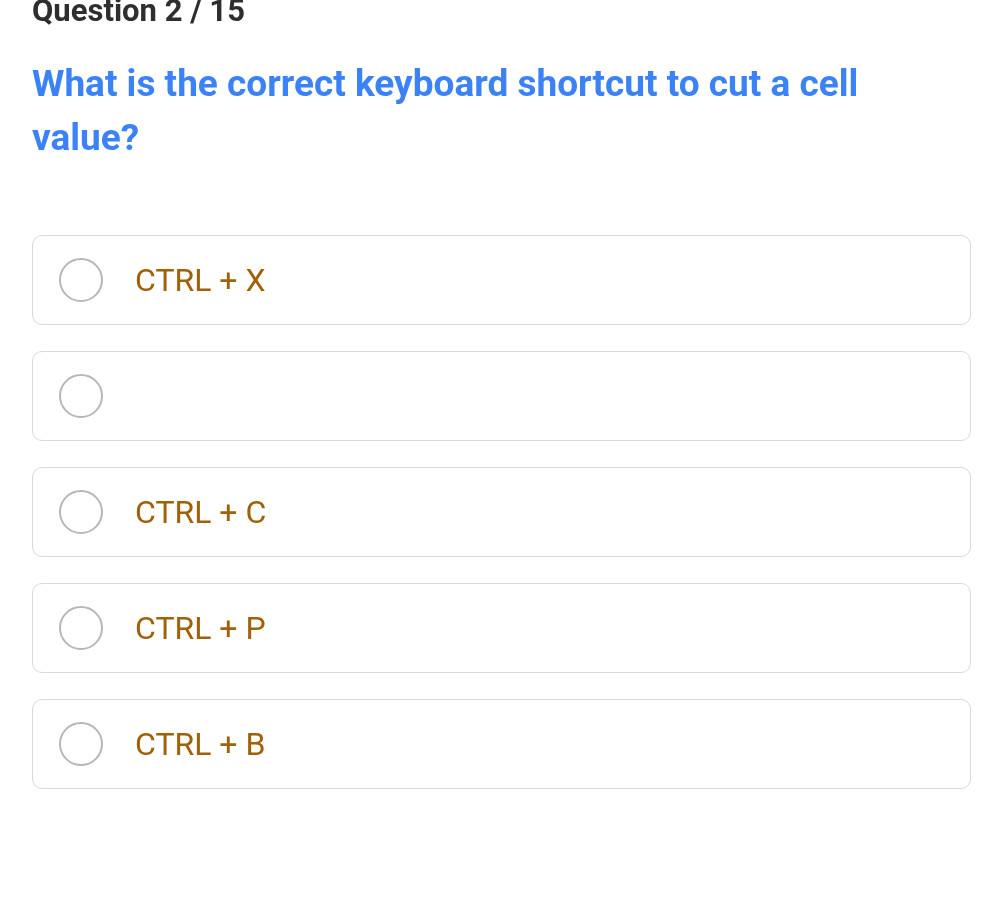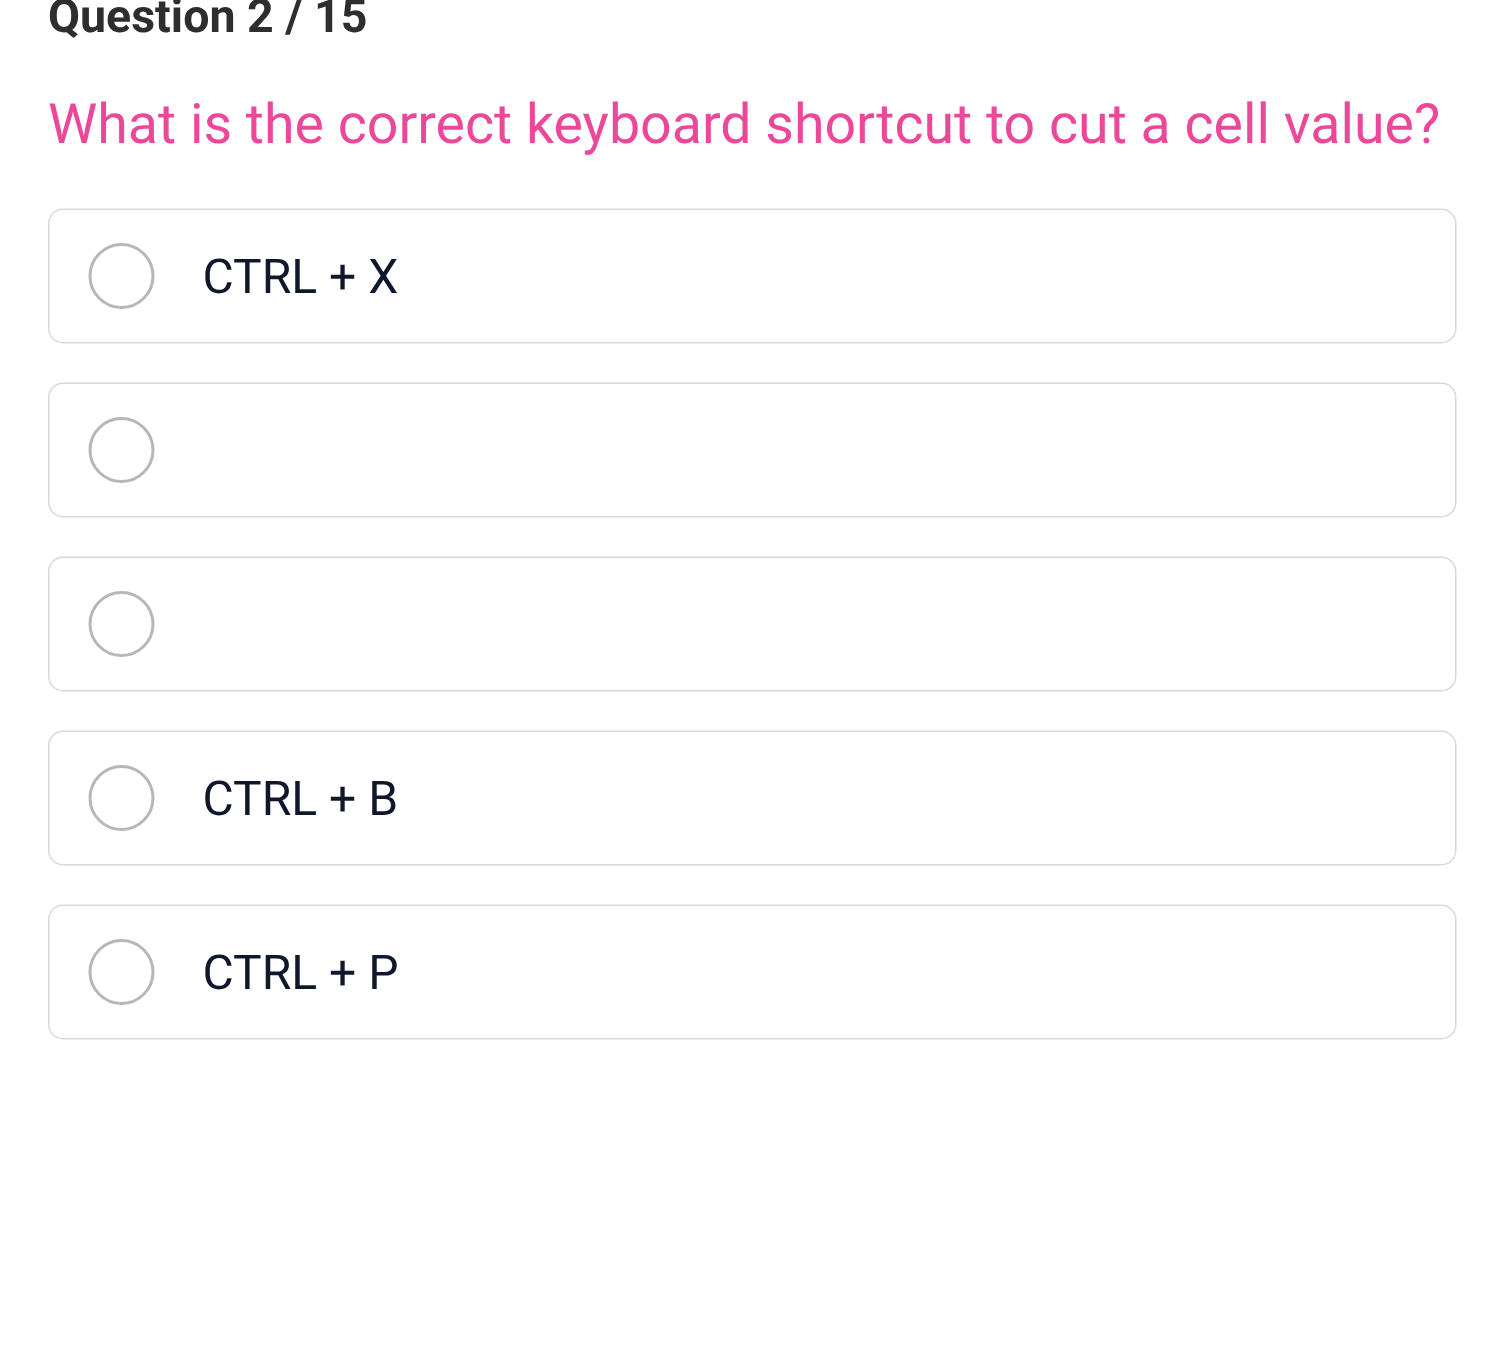--- a/index.html
+++ b/index.html
@@ -19,24 +19,24 @@
     }
     .question-number {
       font-size: 31px;
       font-weight: 700;
       color: #2e2e2e;
       margin-bottom: 28px;
       margin-top: -8px;
     }
     .question-text {
       font-size: 37px;
-      font-weight: 400;
-      color: #ec4899;
+      font-weight: 700;
+      color: #3b82f6;
       line-height: 1.45;
-      margin-bottom: 28px;
+      margin-bottom: 71px;
     }
     .options {
       display: flex;
       flex-direction: column;
       gap: 26px;
     }
     .option {
       display: flex;
       align-items: center;
       border: 1px solid #d9d9d9;
@@ -50,43 +50,44 @@
       height: 44px;
       border: 2.5px solid #b7b7b7;
       border-radius: 50%;
       flex-shrink: 0;
       margin-right: 32px;
       background: #fff;
     }
     .option-label {
       font-size: 32px;
       font-weight: 400;
-      color: #0f172a;
+      color: #a16207;
     }
   </style>
 </head>
 <body>
 
 <div class="container">
   <div class="question-number">Question 2 / 15</div>
   <div class="question-text">What is the correct keyboard shortcut to cut a cell value?</div>
 
   <div class="options">
     <div class="option">
       <div class="radio"></div>
       <div class="option-label">CTRL + X</div>
     </div>
     <div class="option">
       <div class="radio"></div>
     </div>
     <div class="option">
       <div class="radio"></div>
+      <div class="option-label">CTRL + C</div>
+    </div>
+    <div class="option">
+      <div class="radio"></div>
+      <div class="option-label">CTRL + P</div>
     </div>
     <div class="option">
       <div class="radio"></div>
       <div class="option-label">CTRL + B</div>
     </div>
-    <div class="option">
-      <div class="radio"></div>
-      <div class="option-label">CTRL + P</div>
-    </div>
   </div>
 </div>
 
 </body></html>

